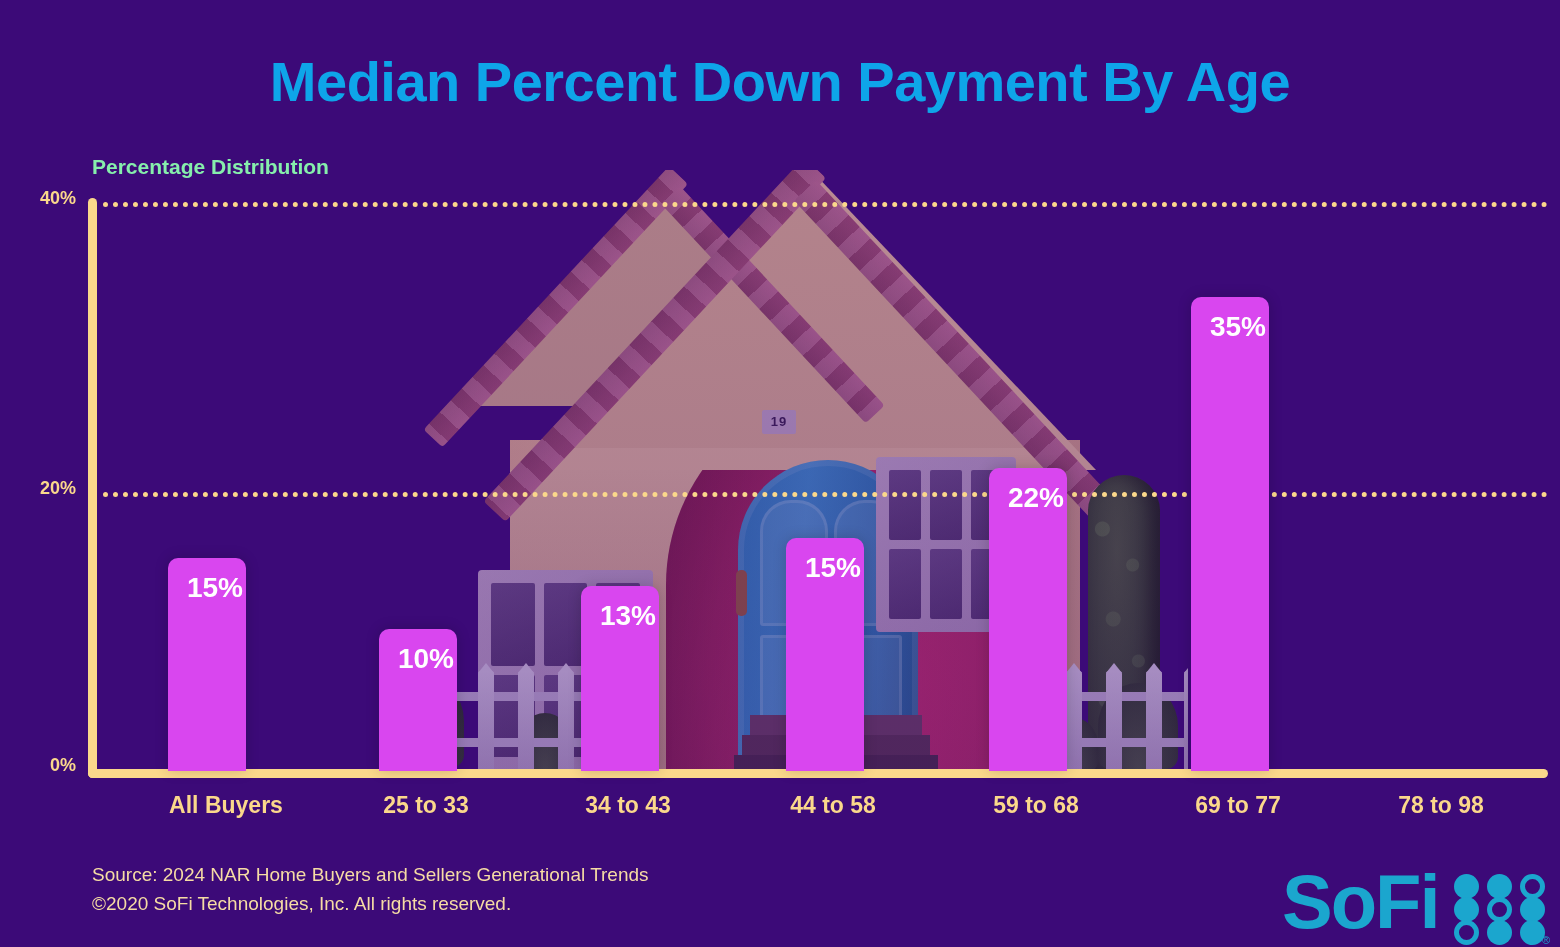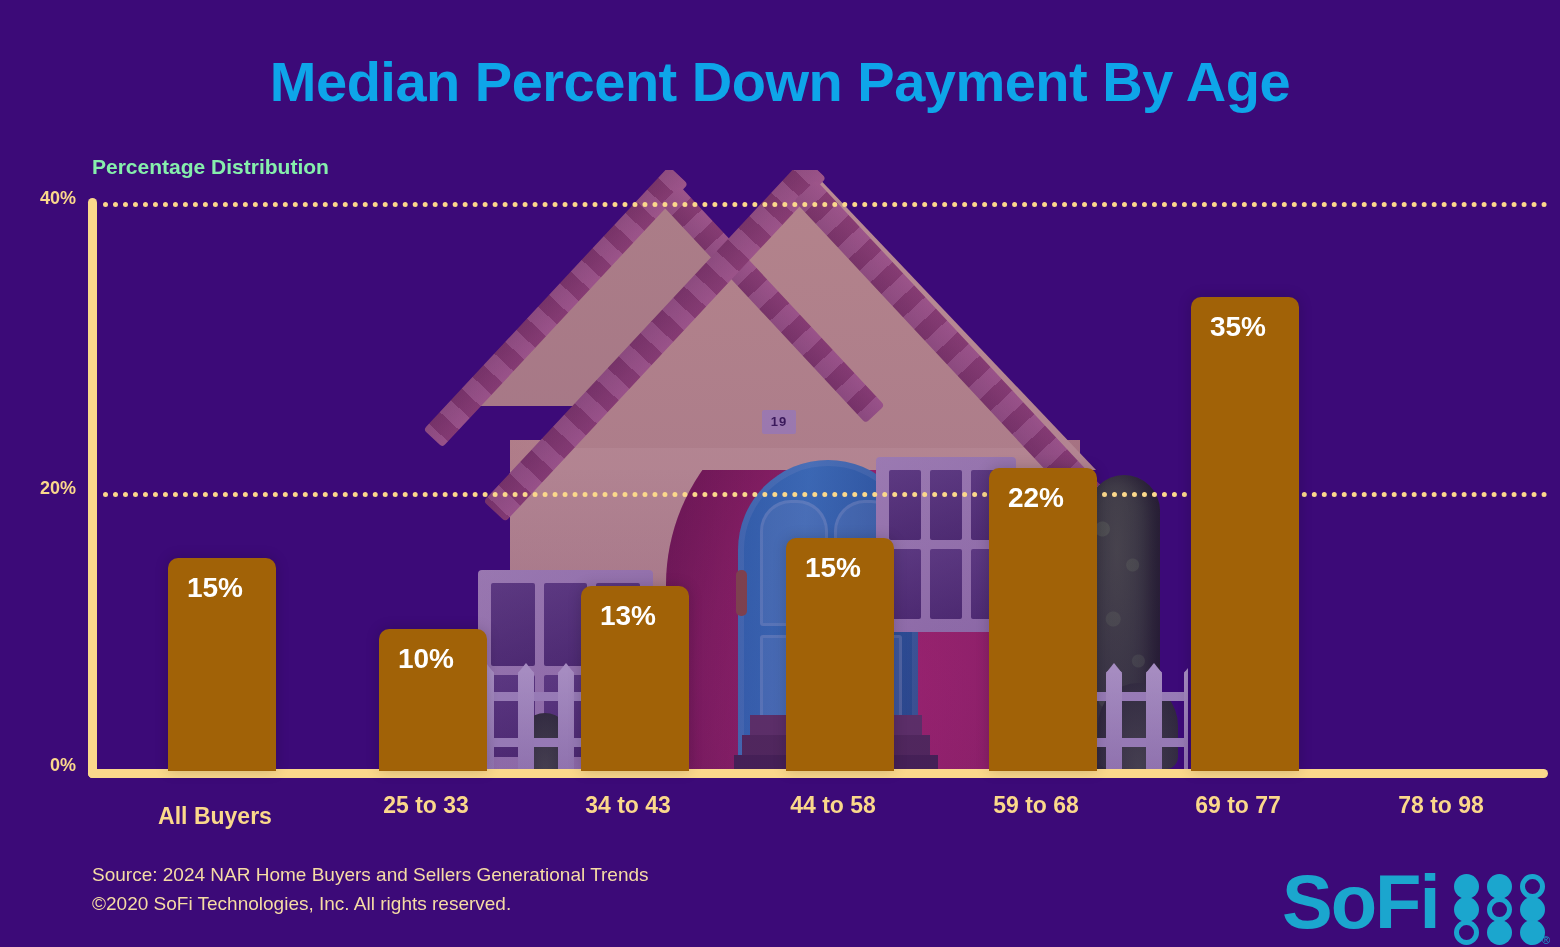--- a/index.html
+++ b/index.html
@@ -179,21 +179,21 @@
   }
   .ytick{
     position:absolute;right:0;font-size:18px;font-weight:bold;color:#FBD88B;
     width:76px;text-align:right;
   }
   .gridline{
     position:absolute;left:103px;width:1445px;height:0;
     border-top:5px dotted #FBD88B;
   }
   .bar{
-    position:absolute;width:108px;background:#a16207;
+    position:absolute;width:78px;background:#d946ef;
     border-radius:10px 10px 0 0;
     box-shadow:0 0 14px rgba(0,0,0,.18);
   }
   .bar-label{
     position:absolute;left:0;top:14px;width:94px;text-align:center;
     color:#FFFFFF;font-size:28px;font-weight:bold;
   }
   .xtick{
     position:absolute;top:792px;width:200px;text-align:center;
     font-size:23px;font-weight:bold;color:#FBD88B;
@@ -335,21 +335,21 @@
     <div class="bar" style="left:786px;top:538px;height:233px;">
       <span class="bar-label">15%</span>
     </div>
     <div class="bar" style="left:989px;top:468px;height:303px;">
       <span class="bar-label">22%</span>
     </div>
     <div class="bar" style="left:1191px;top:297px;height:474px;">
       <span class="bar-label">35%</span>
     </div>
 
-    <div class="xtick" style="left:115px;margin-top:11px;">All Buyers</div>
+    <div class="xtick" style="left:126px;">All Buyers</div>
     <div class="xtick" style="left:326px;">25 to 33</div>
     <div class="xtick" style="left:528px;">34 to 43</div>
     <div class="xtick" style="left:733px;">44 to 58</div>
     <div class="xtick" style="left:936px;">59 to 68</div>
     <div class="xtick" style="left:1138px;">69 to 77</div>
     <div class="xtick" style="left:1341px;">78 to 98</div>
   </div>
 
   <div class="source">
     <div>Source: 2024 NAR Home Buyers and Sellers Generational Trends</div>

